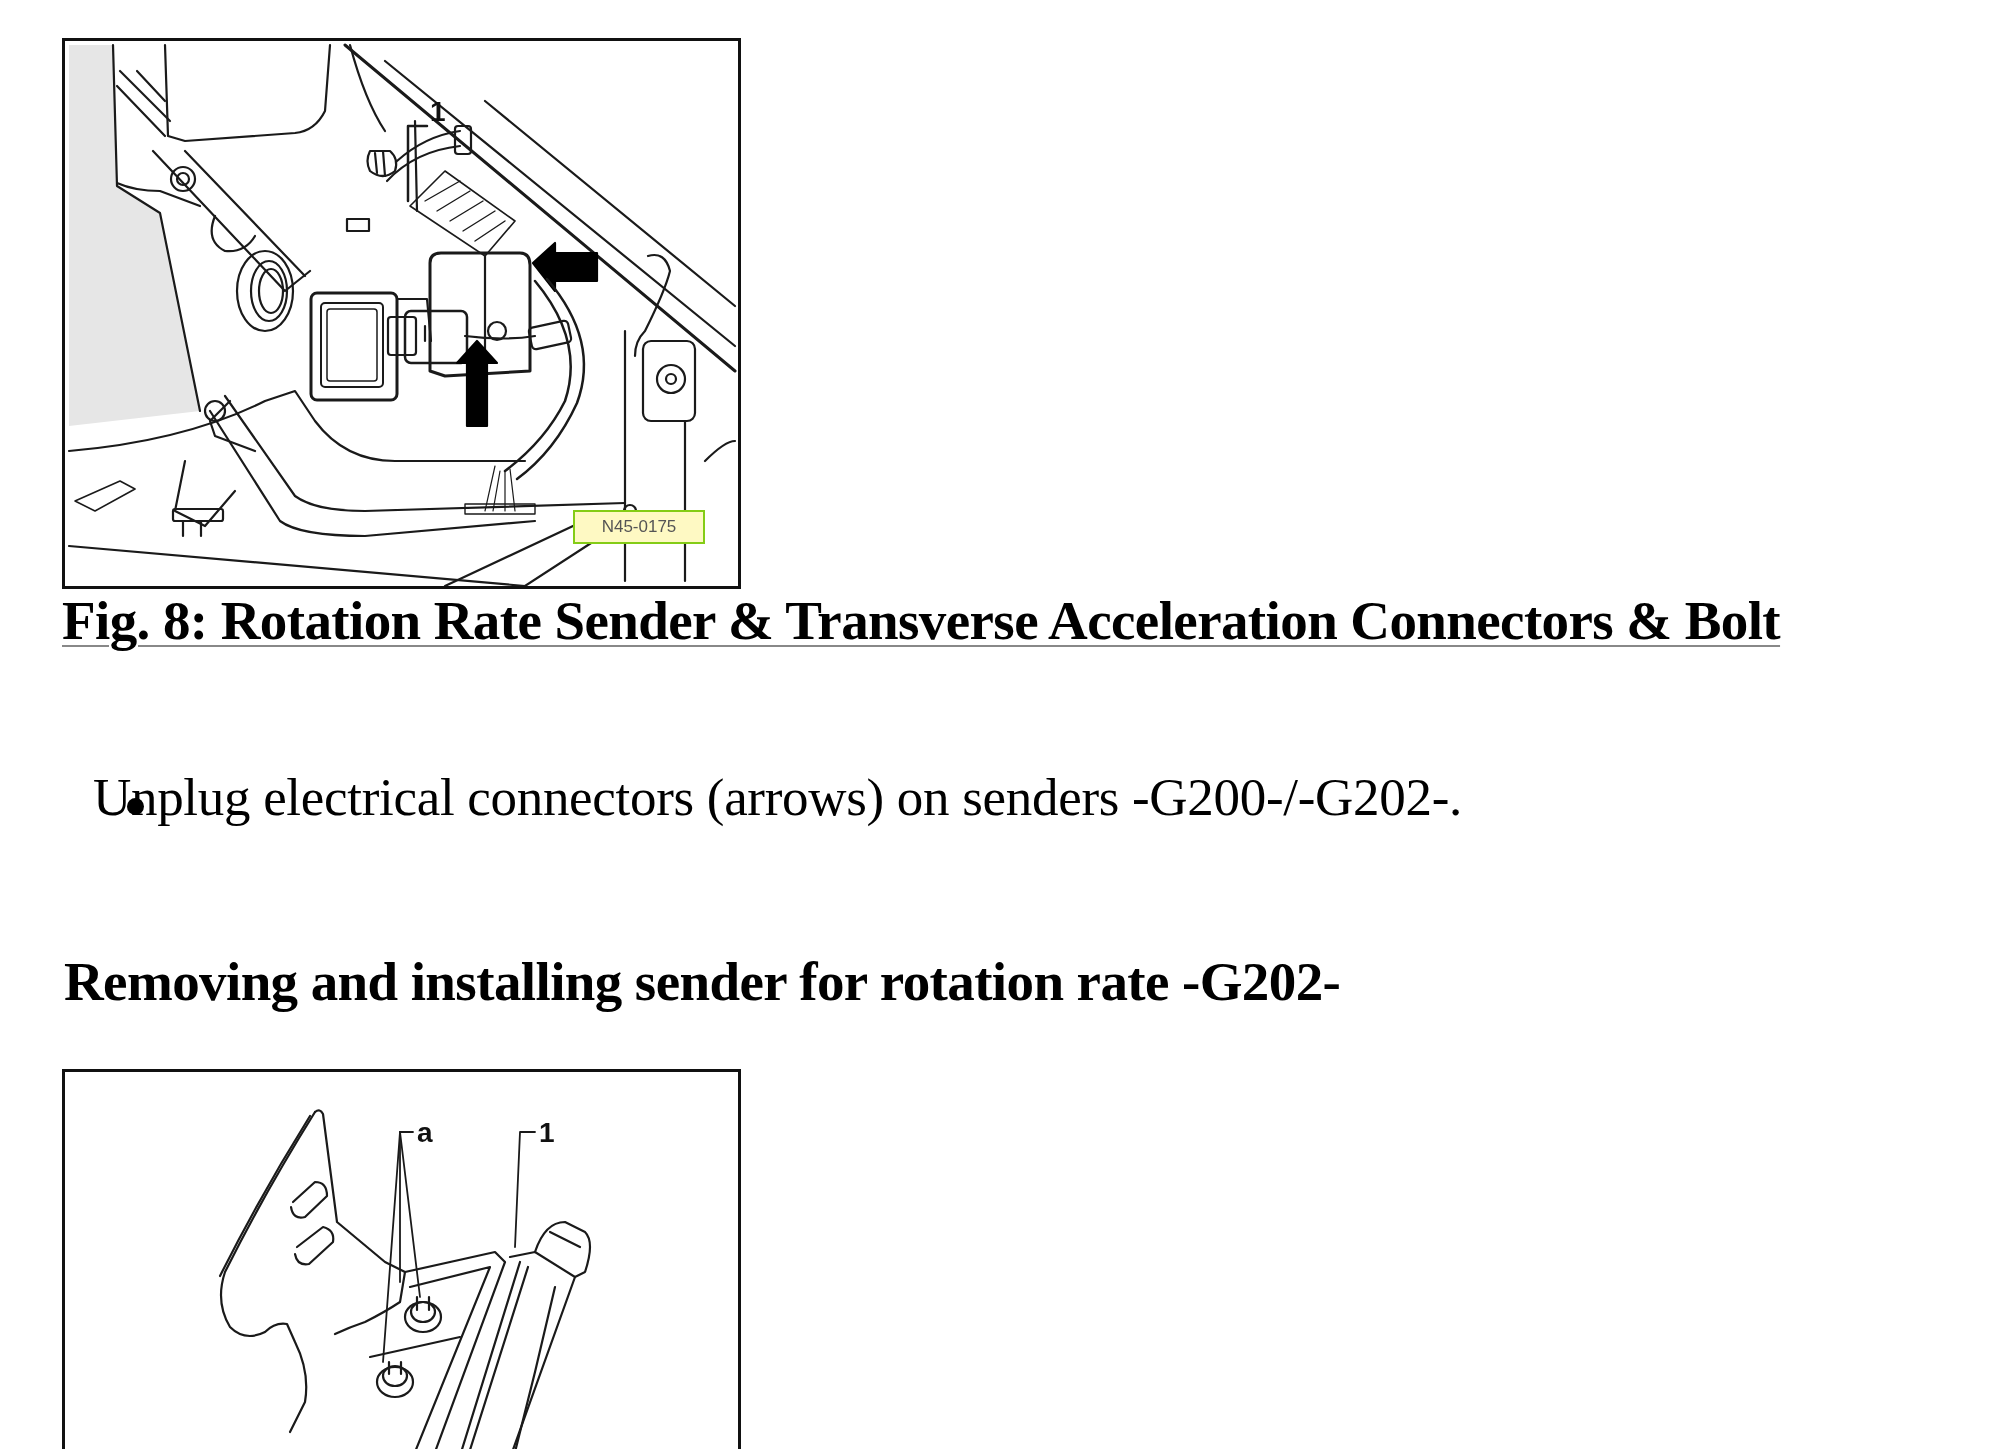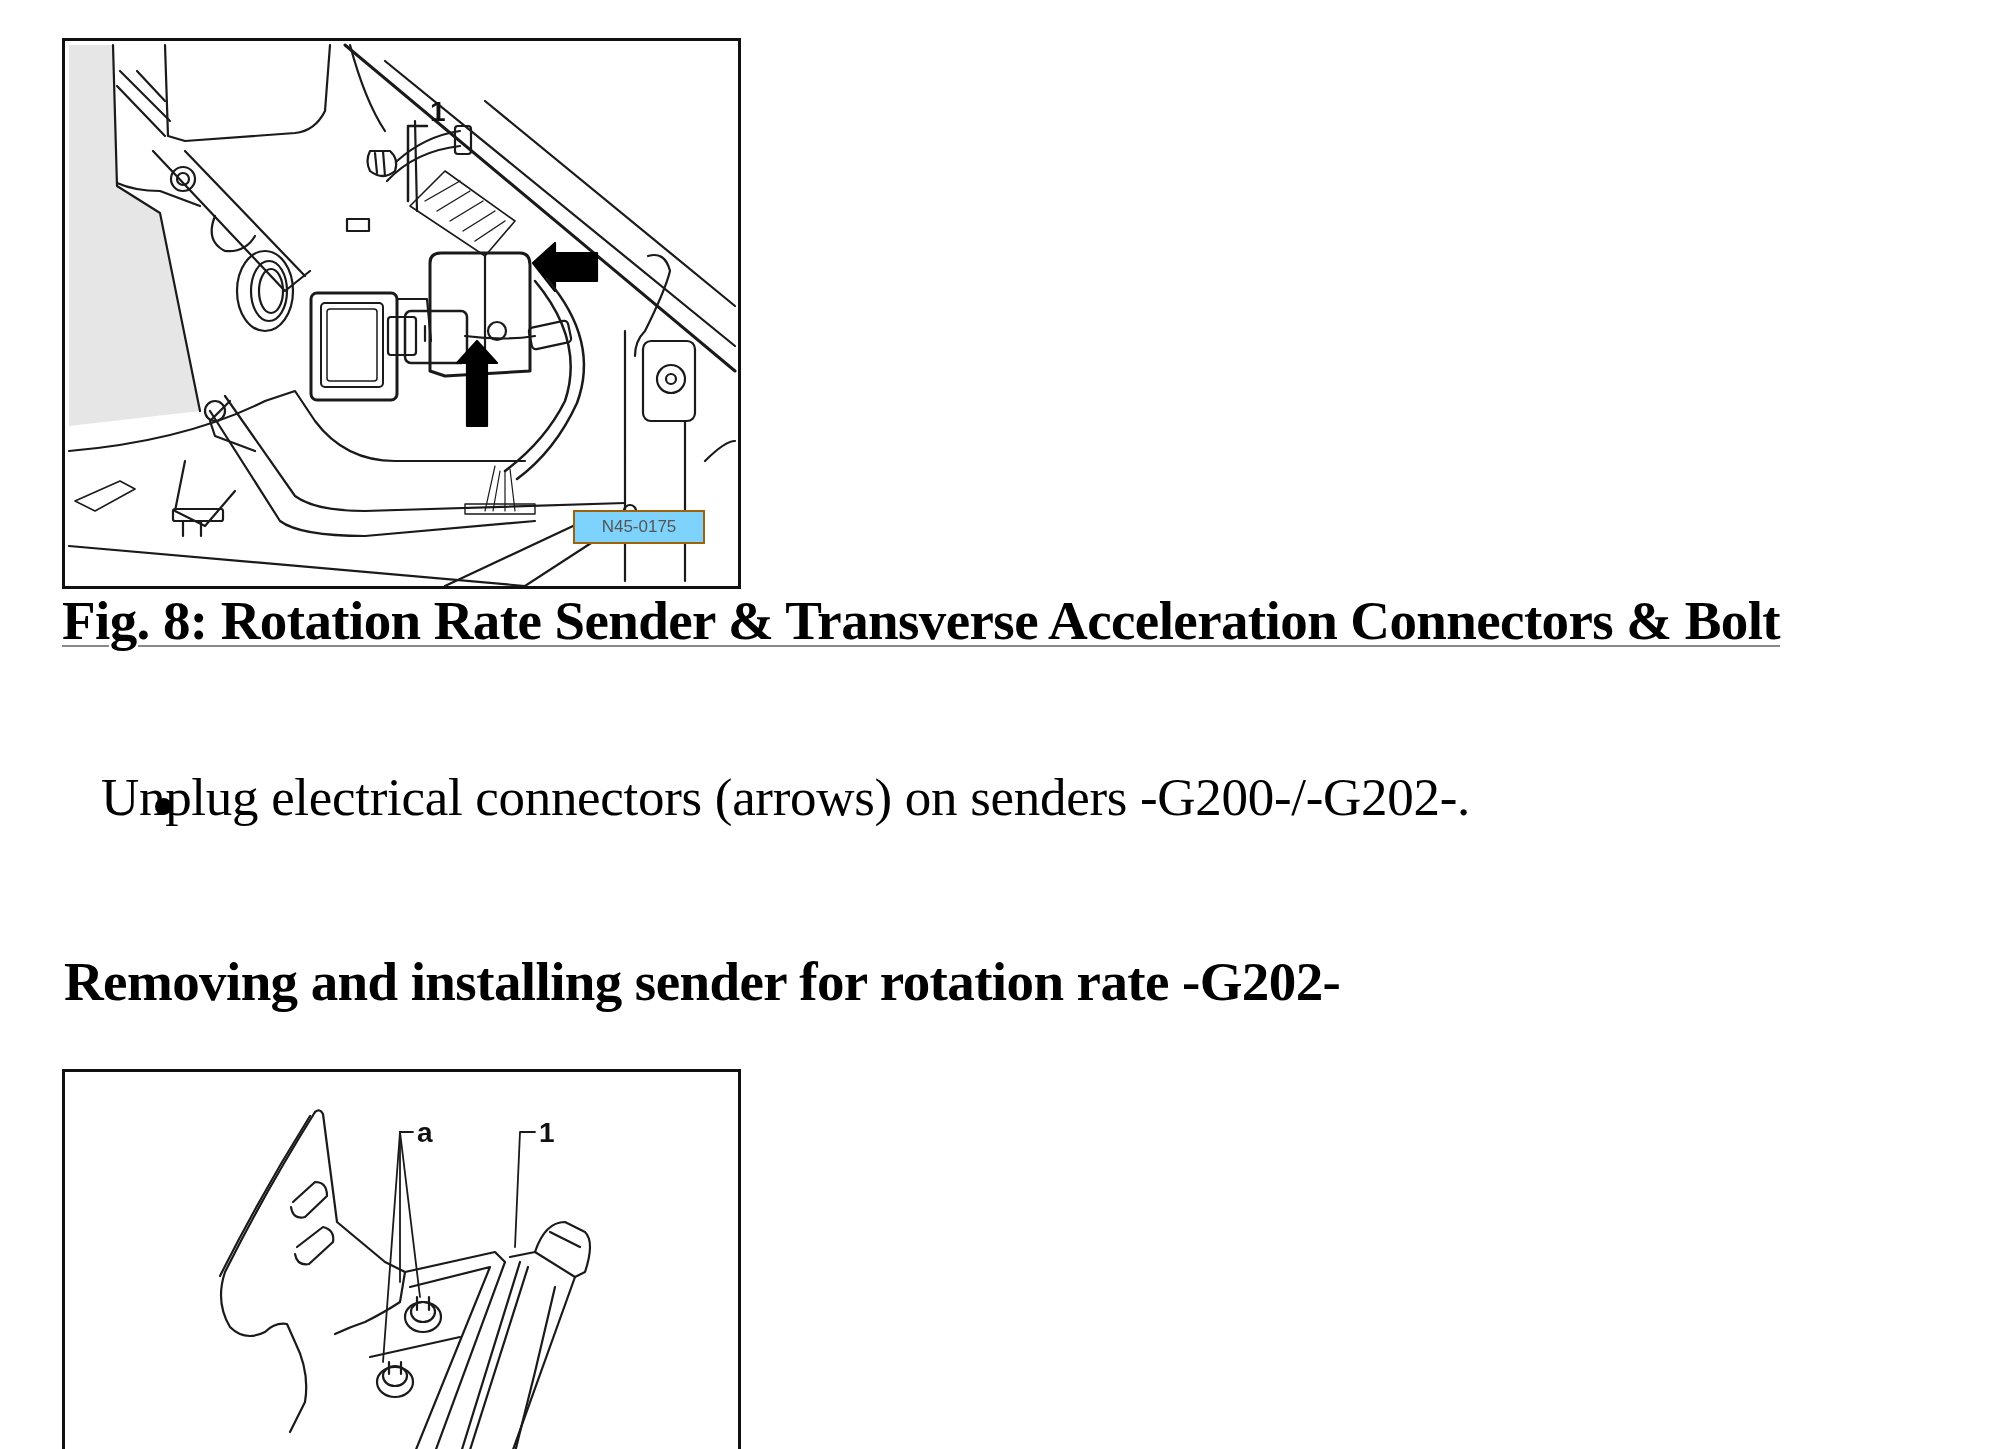--- a/index.html
+++ b/index.html
@@ -23,33 +23,33 @@
     display: inline-block;
     text-decoration: underline; text-decoration-color: #888;
     text-decoration-thickness: 2px; text-underline-offset: 6px;
   }
   .caption .courtesy { display: block; }
   .steps {
     position: absolute; left: 0; top: 760px; margin: 0; padding: 0;
     list-style: none; font-size: 53px; line-height: 74px; white-space: nowrap;
     letter-spacing: -0.3px;
   }
-  .steps li { position: relative; padding-left: 73px; margin-left: 28px; }
+  .steps li { position: relative; padding-left: 93px; }
   .steps li .bullet {
     position: absolute; left: 127px; top: 38px;
     width: 17px; height: 17px; border-radius: 50%; background: #000;
   }
   .heading {
     position: absolute; left: 64px; top: 951px;
     font-weight: bold; font-size: 55px; line-height: 62px; white-space: nowrap;
     margin: 0; letter-spacing: -0.6px;
   }
   .figcode {
     position: absolute; left: 508px; top: 469px; width: 128px; height: 30px;
-    border: 2px solid #a16207; background: #7dd3fc;
+    border: 2px solid #84cc16; background: #fef9c3;
     font-family: "Liberation Sans", "DejaVu Sans", sans-serif;
     font-size: 17px; line-height: 30px; text-align: center; color: #555;
   }
 </style>
 </head>
 <body>
 
 <div class="figure" id="fig1">
   <svg width="673" height="545" viewBox="0 0 673 545" fill="none" stroke="#1a1a1a" stroke-width="2.2" stroke-linejoin="round" stroke-linecap="round">
 

